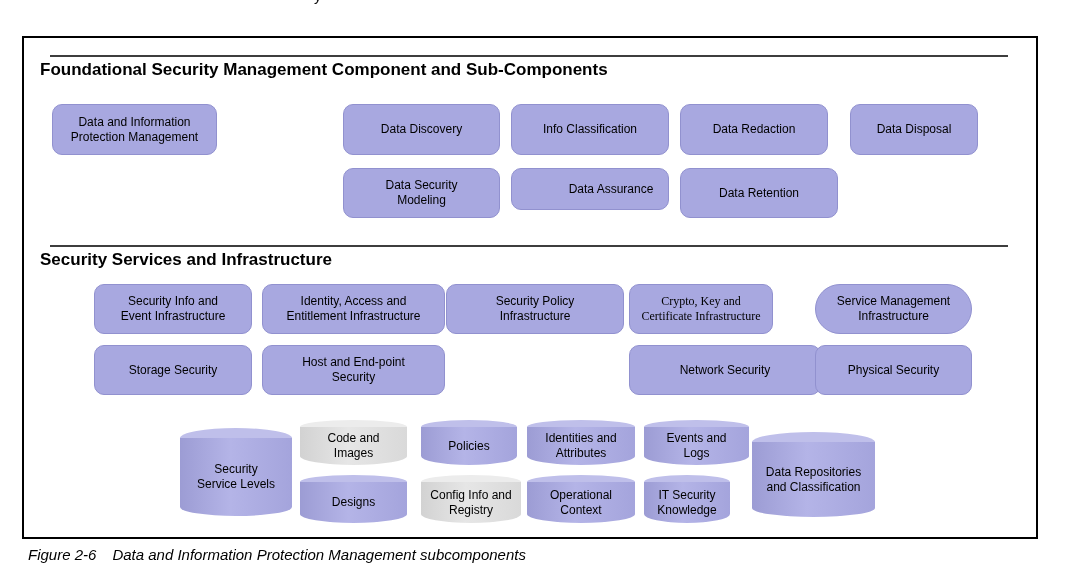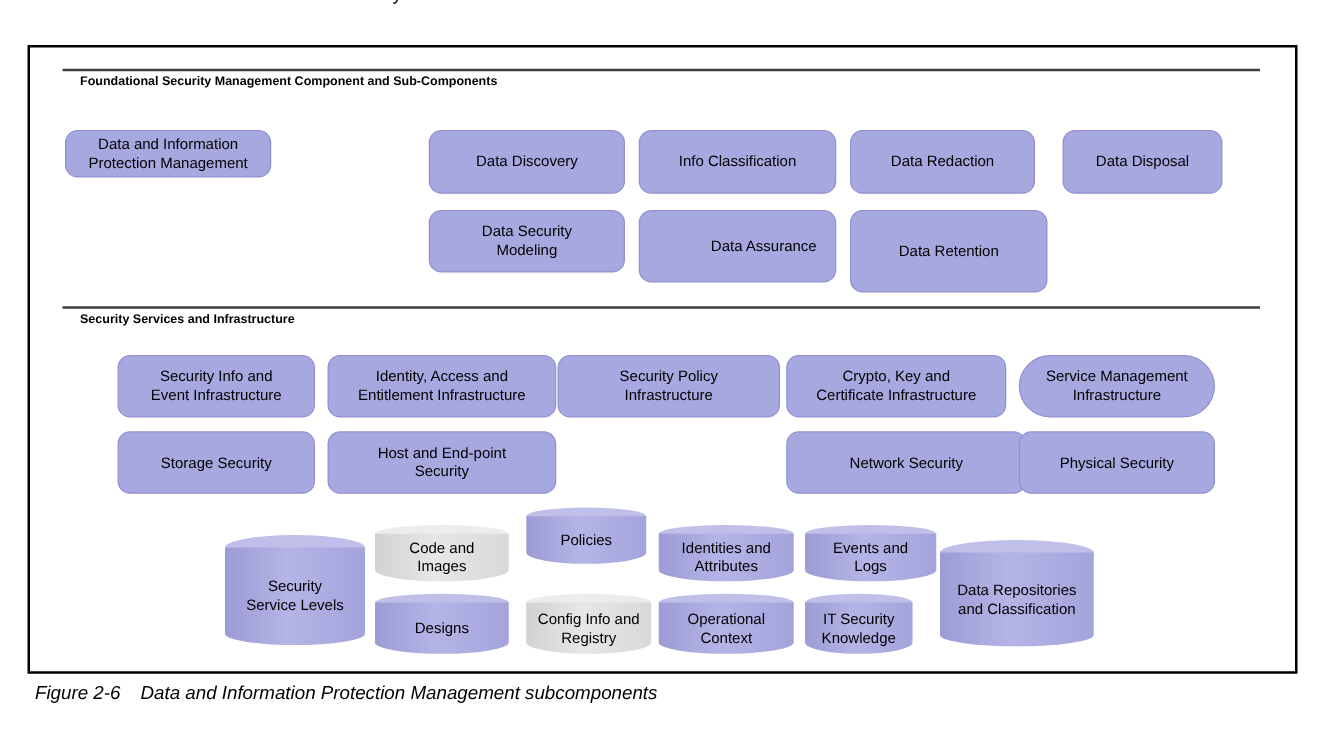--- a/index.html
+++ b/index.html
@@ -8,21 +8,21 @@
     font-family:"Liberation Sans", sans-serif;color:#000;
     overflow:hidden;
   }
   .top-frag-clip{position:absolute;left:314px;top:0;width:24px;height:5px;overflow:hidden;}
   .top-frag{display:block;font-size:15px;margin-top:-13px;color:#111;}
   .figure{
     position:absolute;left:22px;top:36px;width:1016px;height:503px;
     border:2px solid #000;box-sizing:border-box;background:#fff;
   }
   .rule{position:absolute;left:26px;width:958px;height:2px;background:#3e3e3e;}
-  .sec-title{position:absolute;left:40px;font-weight:bold;font-size:10px;white-space:nowrap;}
+  .sec-title{position:absolute;left:16px;font-weight:bold;font-size:17px;white-space:nowrap;}
   .pbox{
     position:absolute;background:#a8a8e0;border:1px solid #9191cf;border-radius:10px;
     display:flex;align-items:center;justify-content:center;text-align:center;
     font-size:12px;line-height:15px;box-sizing:border-box;padding:2px 6px;
     white-space:pre-line;
   }
   .cyl{position:absolute;}
   .cyl-top{position:absolute;left:0;right:0;top:0;height:14px;border-radius:50%;}
   .cyl-body{
     position:absolute;left:0;right:0;top:7px;bottom:0;
@@ -46,42 +46,42 @@
 
   <div class="top-frag-clip">
     <span class="top-frag">y</span>
   </div>
 
   <div class="figure">
 
     <div class="rule" style="top:17px;"></div>
     <div class="sec-title" style="top:22px;">Foundational Security Management Component and Sub-Components</div>
 
-    <div class="pbox" style="left:28px;top:66px;width:165px;height:38px;">Data and Information
+    <div class="pbox" style="left:28px;top:66px;width:165px;height:51px;">Data and Information
 Protection Management</div>
     <div class="pbox" style="left:319px;top:66px;width:157px;height:51px;">Data Discovery</div>
     <div class="pbox" style="left:487px;top:66px;width:158px;height:51px;">Info Classification</div>
     <div class="pbox" style="left:656px;top:66px;width:148px;height:51px;text-align:right;">Data Redaction</div>
     <div class="pbox" style="left:826px;top:66px;width:128px;height:51px;">Data Disposal</div>
 
     <div class="pbox" style="left:319px;top:130px;width:157px;height:50px;">Data Security
 Modeling</div>
-    <div class="pbox" style="left:487px;top:130px;width:158px;height:58px;padding-left:48px;">Data Assurance</div>
-    <div class="pbox" style="left:656px;top:130px;width:158px;height:66px;">Data Retention</div>
+    <div class="pbox" style="left:487px;top:130px;width:158px;height:42px;padding-left:48px;">Data Assurance</div>
+    <div class="pbox" style="left:656px;top:130px;width:158px;height:50px;">Data Retention</div>
 
     <div class="rule" style="top:207px;"></div>
     <div class="sec-title" style="top:212px;">Security Services and Infrastructure</div>
 
     <div class="pbox" style="left:70px;top:246px;width:158px;height:50px;">Security Info and
 Event Infrastructure</div>
     <div class="pbox" style="left:238px;top:246px;width:183px;height:50px;">Identity, Access and
 Entitlement Infrastructure</div>
     <div class="pbox" style="left:422px;top:246px;width:178px;height:50px;">Security Policy
 Infrastructure</div>
-    <div class="pbox" style="left:605px;top:246px;width:176px;height:50px;">Crypto, Key and
+    <div class="pbox" style="left:605px;top:246px;width:144px;height:50px;font-family:Liberation Serif, serif;">Crypto, Key and
 Certificate Infrastructure</div>
     <div class="pbox" style="left:791px;top:246px;width:157px;height:50px;border-radius:25px;">Service Management
 Infrastructure</div>
 
     <div class="pbox" style="left:70px;top:307px;width:158px;height:50px;">Storage Security</div>
     <div class="pbox" style="left:238px;top:307px;width:183px;height:50px;">Host and End-point
 Security</div>
     <div class="pbox" style="left:605px;top:307px;width:192px;height:50px;">Network Security</div>
     <div class="pbox" style="left:791px;top:307px;width:157px;height:50px;">Physical Security</div>
 
@@ -100,21 +100,21 @@
 Images</span>
       </div>
     </div>
     <div class="cyl purple" style="left:276px;top:437px;width:107px;height:48px;">
       <div class="cyl-top"></div>
       <div class="cyl-body">
         <span class="lbl">Designs</span>
       </div>
     </div>
 
-    <div class="cyl purple" style="left:397px;top:368px;width:96px;height:45px;">
+    <div class="cyl purple" style="left:397px;top:382px;width:96px;height:45px;">
       <div class="cyl-top"></div>
       <div class="cyl-body">
         <span class="lbl">Policies</span>
       </div>
     </div>
     <div class="cyl gray" style="left:397px;top:437px;width:100px;height:48px;">
       <div class="cyl-top"></div>
       <div class="cyl-body">
         <span class="lbl">Config Info and
 Registry</span>

